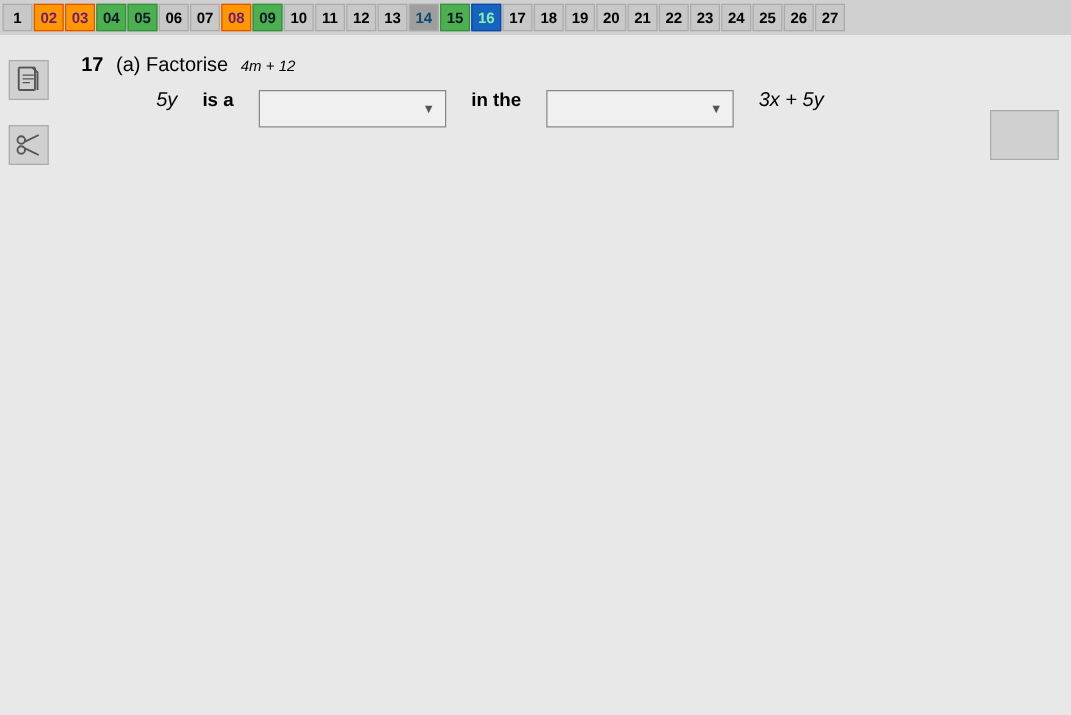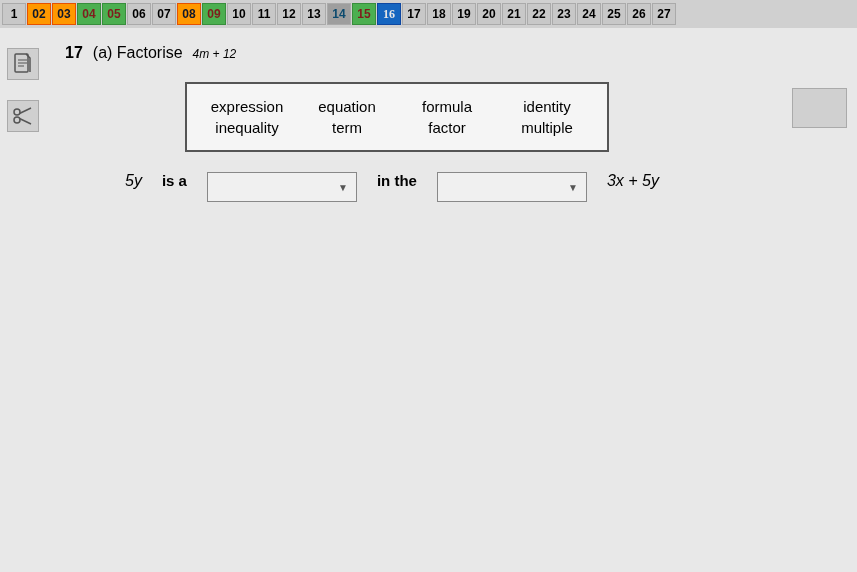--- a/index.html
+++ b/index.html
@@ -30,33 +30,32 @@
       justify-content: center;
       font-size: 12px;
       font-weight: bold;
       background: #c8c8c8;
       border: 1px solid #aaa;
       cursor: pointer;
       padding: 0 3px;
     }
     .nav-item.active-green {
       background: #4caf50;
-      color: #7f1d1d;
+      color: #0f172a;
       border-color: #388e3c;
     }
     .nav-item.active-orange {
       background: #ff9800;
-      color: #0f172a;
+      color: #701a75;
       border-color: #e65100;
     }
     .nav-item.active-blue {
       background: #1565c0;
-      color: #e5e5e5;
+      color: #86efac;
       border-color: #0d47a1;
-      font-family: Liberation Serif, serif;
     }
     .nav-item.dog-ear {
       background: #9e9e9e;
       color: #0c4a6e;
       position: relative;
     }
 
     
     .main-content {
       display: flex;
@@ -242,34 +241,20 @@
 
   <div class="content-area">
     
     <div class="question-header">
       <span class="question-number">17</span>
       <span class="question-label">(a) Factorise</span>
       <span class="math-text">4m + 12</span>
     </div>
 
     
-    <div class="word-box">
-      <div class="word-box-row">
-        <span class="word-item">expression</span>
-        <span class="word-item">equation</span>
-        <span class="word-item">formula</span>
-        <span class="word-item">identity</span>
-      </div>
-      <div class="word-box-row">
-        <span class="word-item">inequality</span>
-        <span class="word-item">term</span>
-        <span class="word-item">factor</span>
-        <span class="word-item">multiple</span>
-      </div>
-    </div>
 
     
 
     
     <div class="statement-row">
       <span class="statement-5y">5y</span>
       <span class="in-the-text">is a</span>
       <div class="dropdown-box">
         <span></span>
         <span class="dropdown-arrow">▼</span>

